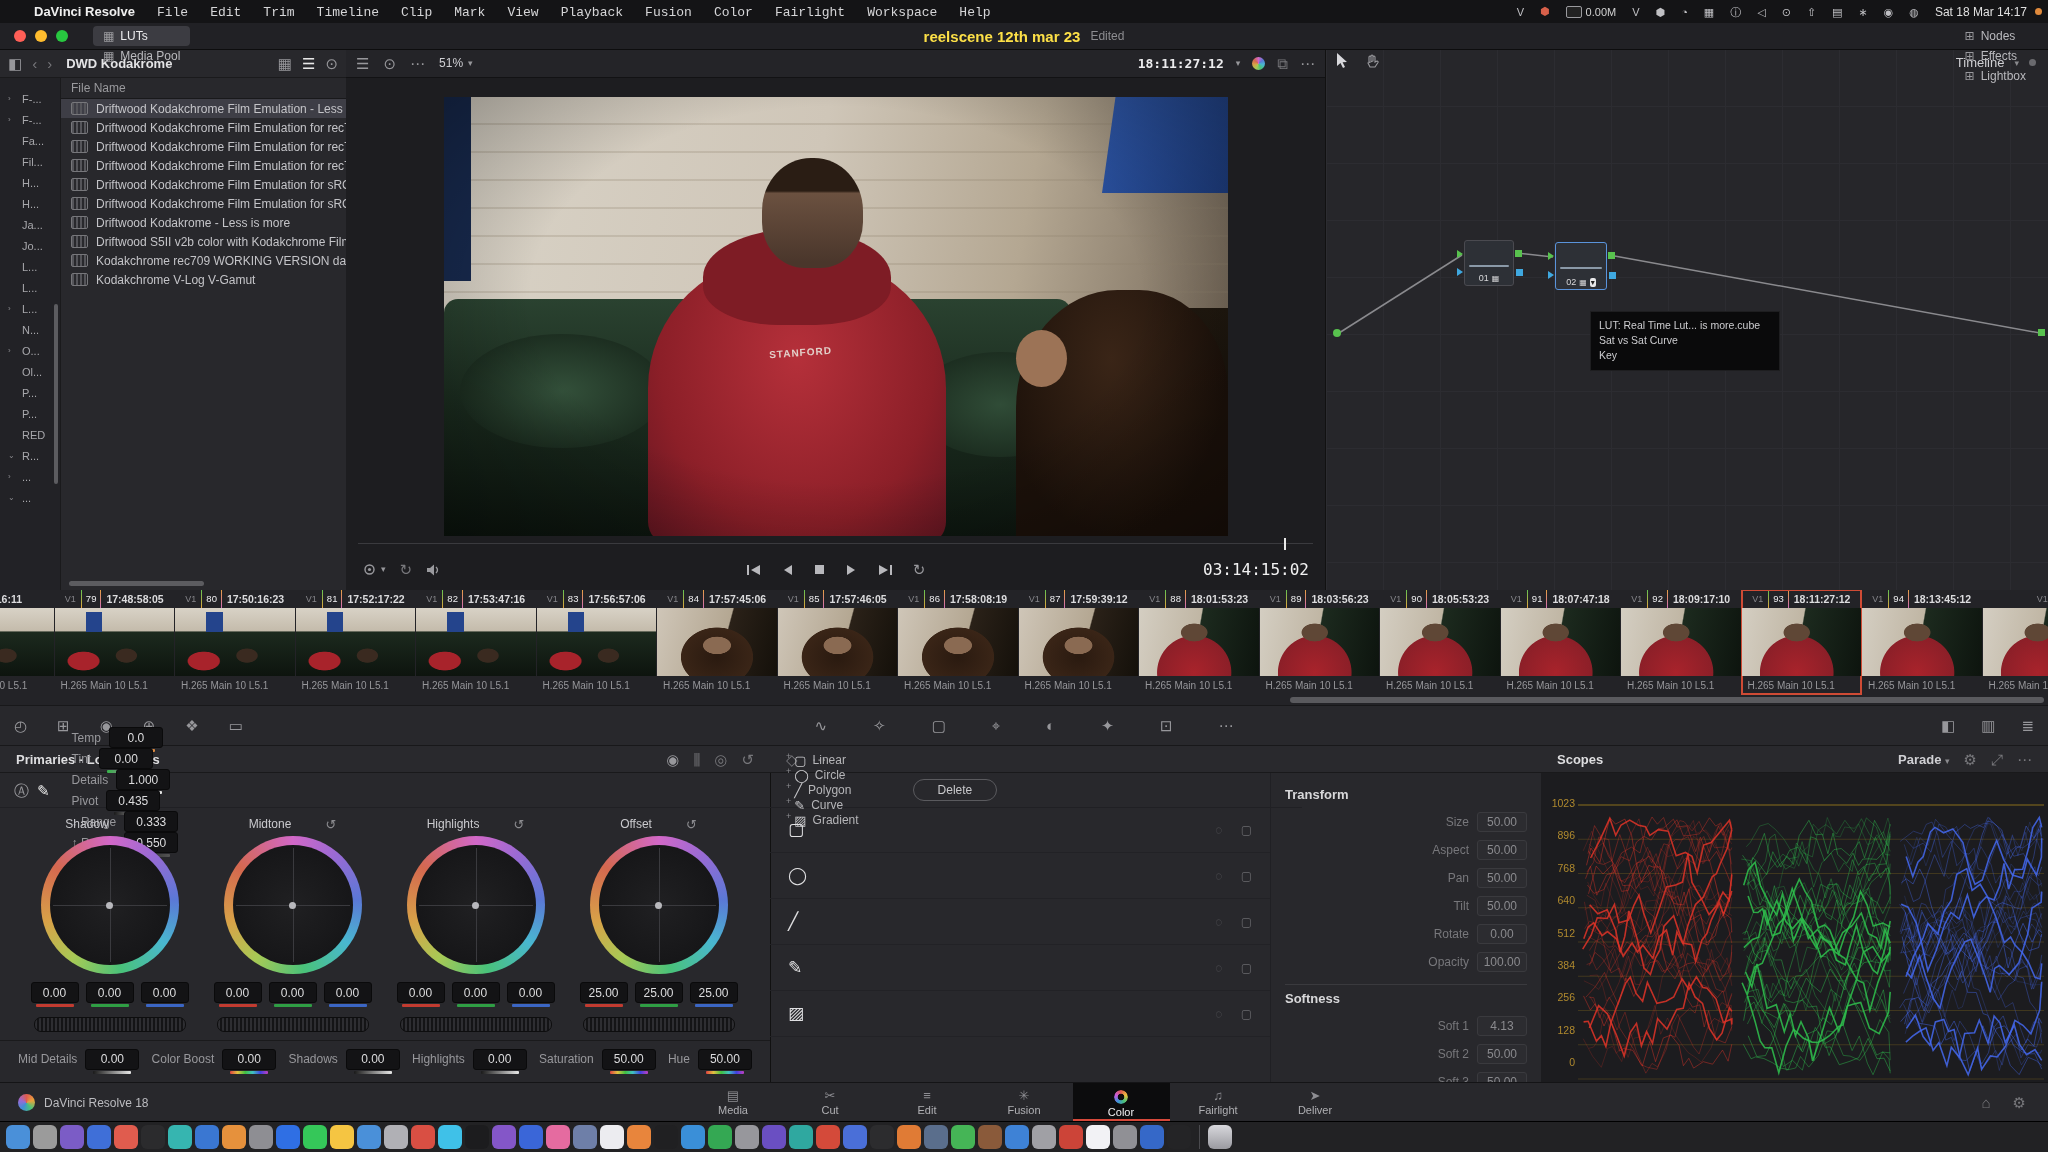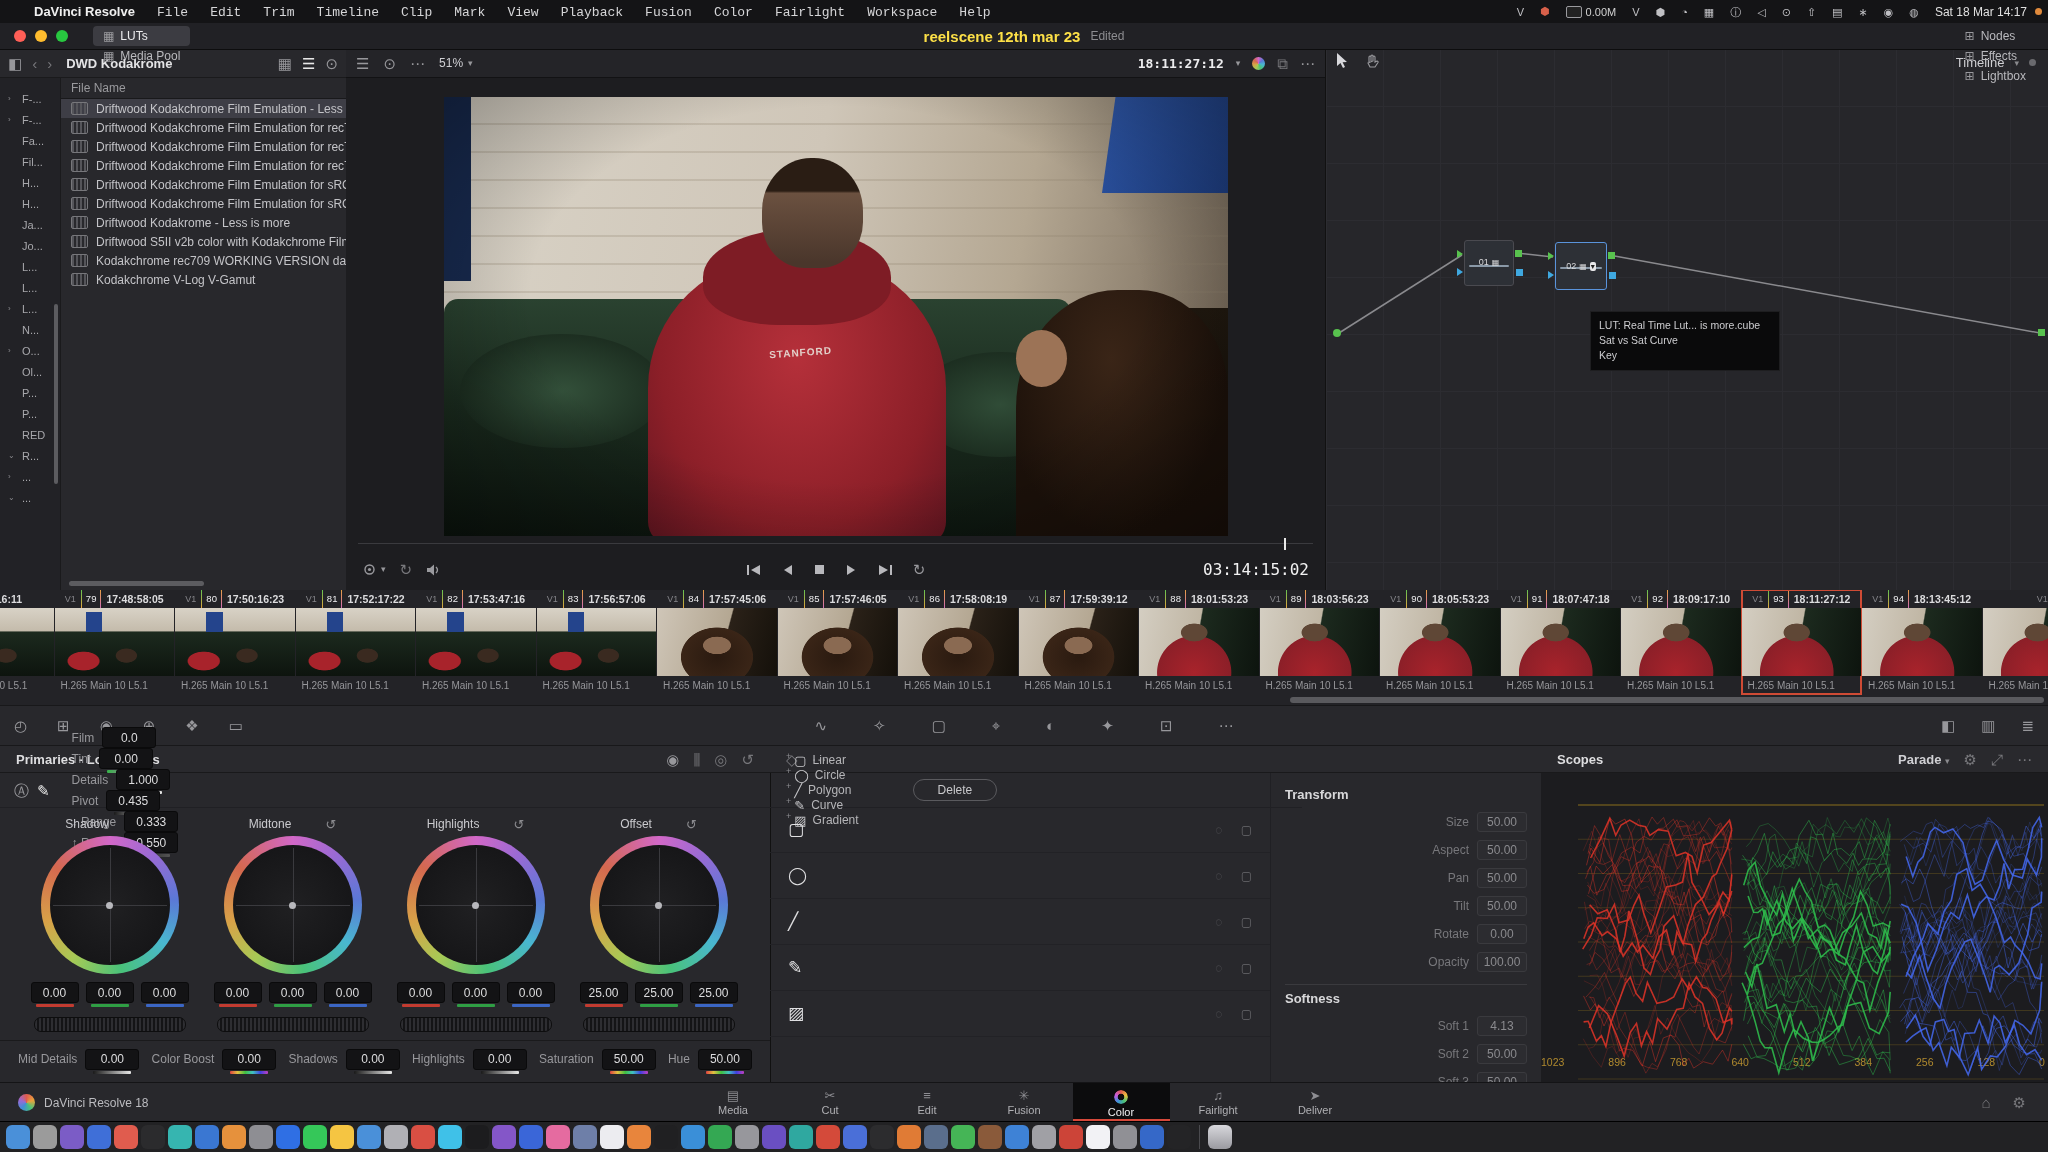--- a/index.html
+++ b/index.html
@@ -94,21 +94,21 @@
 
   
   #nodepanel{left:1326px;top:0;width:722px;height:541px;background:#26262a;overflow:hidden;
      background-image:linear-gradient(#2c2c31 1px,transparent 1px),linear-gradient(90deg,#2c2c31 1px,transparent 1px);
      background-size:57px 57px;}
   #node-tools{position:absolute;left:10px;top:4px;display:flex;gap:16px;align-items:center;}
   #node-head-right{position:absolute;right:12px;top:6px;display:flex;align-items:center;gap:10px;font-size:13px;color:#cfcfd3;}
   .node{position:absolute;width:48px;height:44px;background:#2d3036;border:1px solid #4a4a50;border-radius:3px;}
   .node.selected{border:1.5px solid #5a94dc;}
   .node .nline{position:absolute;left:4px;right:4px;top:24px;height:2px;background:#8a99a8;border-radius:1px;}
-  .node .nlabel{position:absolute;left:0;right:0;bottom:18px;display:flex;justify-content:center;gap:3px;
+  .node .nlabel{position:absolute;left:0;right:0;bottom:2px;display:flex;justify-content:center;gap:3px;
      font-size:9px;color:#d8d8da;align-items:flex-end;}
   .conn-g{position:absolute;width:7px;height:7px;background:#58c24e;}
   .conn-b{position:absolute;width:7px;height:7px;background:#3fa8e0;}
   .tri{width:0;height:0;border-top:4px solid transparent;border-bottom:4px solid transparent;border-left:6px solid #58c24e;position:absolute;background:none!important;}
   .tri.blue{border-left-color:#3fa8e0;}
   #node-tooltip{position:absolute;left:264px;top:262px;width:172px;background:#0a0a0b;border:1px solid #1e1e20;
      padding:6px 8px;font-size:10.5px;color:#cdcdd0;line-height:1.45;z-index:5;}
 
   
   #filmstrip{left:0;top:590px;width:2048px;height:115px;background:#232327;overflow:hidden;}
@@ -201,22 +201,22 @@
   .tgrid{display:grid;grid-template-columns:1fr;gap:8px 10px;}
   .tfield{display:flex;align-items:center;justify-content:flex-end;gap:8px;}
   .tfield .lab{font-size:12px;color:#77777b;}
   .tfield .tval{width:48px;height:18px;background:#2c2c30;border:1px solid #3a3a3e;border-radius:3px;
      display:flex;align-items:center;justify-content:center;font-size:12px;color:#8a8a8e;}
   #w-divider{height:1px;background:#3a3a3e;margin:12px 0 4px;}
 
   
   #scopes{left:1541px;top:0;width:507px;height:336px;}
   #scope-body{position:absolute;left:0;top:27px;right:0;bottom:0;background:#1c1c1f;}
-  #scope-labels{position:absolute;left:0;top:24px;width:34px;bottom:14px;display:flex;flex-direction:row;
-     justify-content:space-between;align-items:flex-end;font-size:10.5px;color:#b08a2e;gap:44px;}
+  #scope-labels{position:absolute;left:0;top:24px;width:34px;bottom:14px;display:flex;flex-direction:column;
+     justify-content:space-between;align-items:flex-end;font-size:10.5px;color:#b08a2e;}
   #scope-svg{position:absolute;left:37px;top:26px;}
 
   
   #bottombar{left:0;top:1082px;width:2048px;height:39px;background:#28282c;border-top:1px solid #141416;
      display:flex;align-items:center;}
   #bb-logo{display:flex;align-items:center;gap:9px;margin-left:18px;}
   #bb-logo .orb{width:17px;height:17px;border-radius:50%;
      background:conic-gradient(#e05c4e,#e8a23c,#49c27a,#3f8fd8,#9a6ad4,#e05c4e);}
   #bb-logo .t{font-size:12px;color:#bcbcc0;}
   #bb-tabs{position:absolute;left:0;right:0;top:0;height:39px;display:flex;justify-content:center;}
@@ -835,21 +835,21 @@
           <span class="ico dim">⫼</span>
           <span class="ico dim">◎</span>
           <span class="ico dim">↺</span>
         </span>
       </div>
       <div id="p-controls">
         <span class="ico">Ⓐ</span>
         <span class="ico bright">✎</span>
         <span>
           <span class="pfield">
-            <span class="lab">Film</span>
+            <span class="lab">Temp</span>
             <span class="valbox">
                 <span>0.0</span>
                 <span class="strip temp"></span>
               </span>
           </span>
 
           <span class="pfield">
             <span class="lab">Tint</span>
             <span class="valbox">
                 <span>0.00</span>

